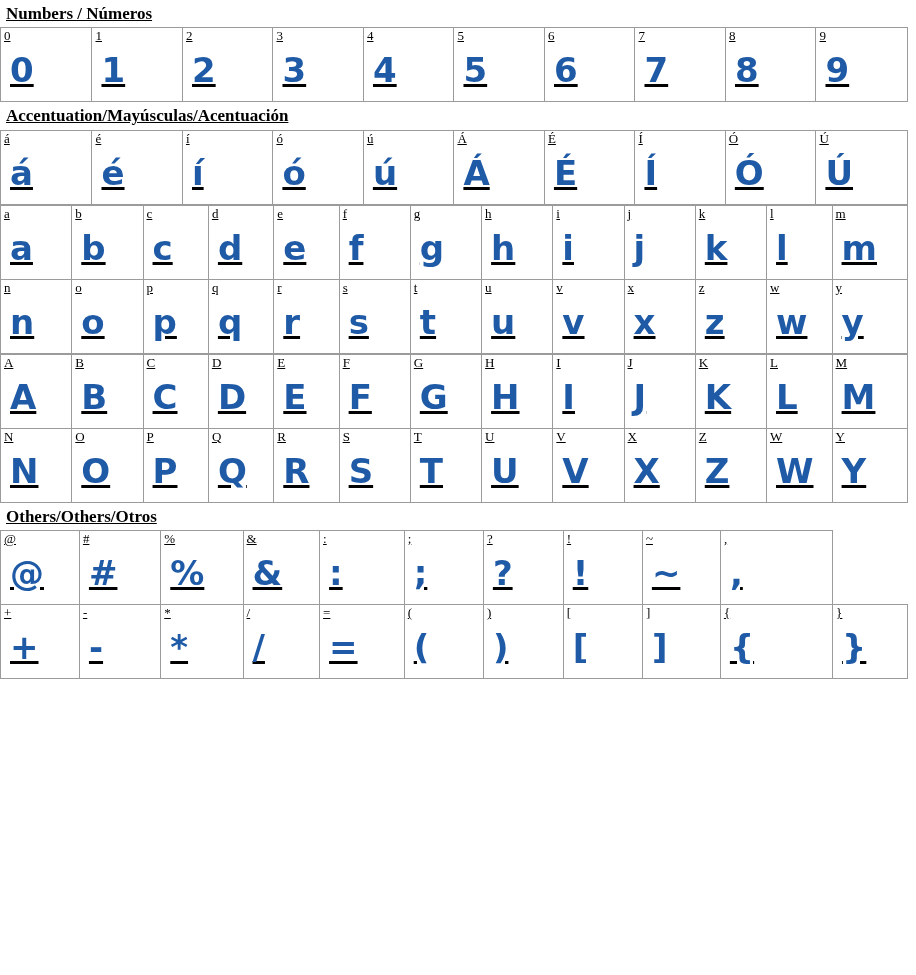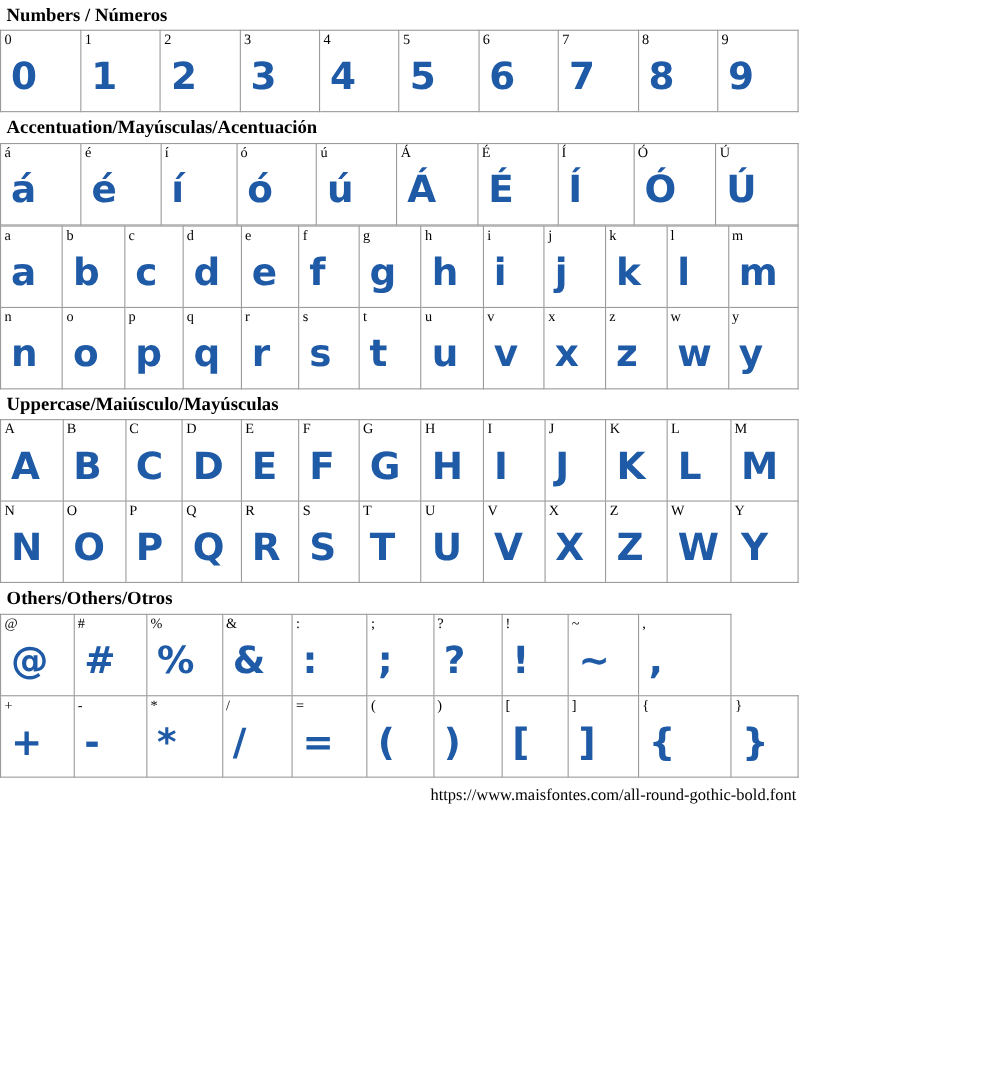--- a/index.html
+++ b/index.html
@@ -9,22 +9,23 @@
   }
   body {
     width: 916px;
     height: 975px;
     font-family: "Liberation Serif", serif;
     color: #000000;
     position: relative;
     overflow: hidden;
   }
   .page {
-    width: 726px;
+    width: 908px;
     position: relative;
+    text-decoration: underline;
   }
   .section-title {
     font-family: "Liberation Serif", serif;
     font-weight: bold;
     font-size: 17px;
     color: #000000;
     padding: 4px 0 3px 6px;
     line-height: 1.2;
   }
   table.glyph-table {
@@ -275,21 +276,20 @@
             <span class="cell-glyph">w</span>
           </td>
         <td class="cell" style="width:76px">
             <span class="cell-label">y</span>
             <span class="cell-glyph">y</span>
           </td>
       </tr>
     </tbody>
   </table>
 
-  <div class="section-title">Uppercase/Maiúsculo/Mayúsculas</div>
   <table class="glyph-table">
     <tbody>
       <tr>
         <td class="cell" style="width:72px">
             <span class="cell-label">A</span>
             <span class="cell-glyph">A</span>
           </td>
         <td class="cell" style="width:72px">
             <span class="cell-label">B</span>
             <span class="cell-glyph">B</span>
@@ -483,15 +483,14 @@
             <span class="cell-glyph">{</span>
           </td>
         <td class="cell" style="width:83px">
             <span class="cell-label">}</span>
             <span class="cell-glyph">}</span>
           </td>
       </tr>
     </tbody>
   </table>
 
-  <div class="footer-url">https://www.maisfontes.com/all-round-gothic-bold.font</div>
 
 </div>
 
 </body></html>

